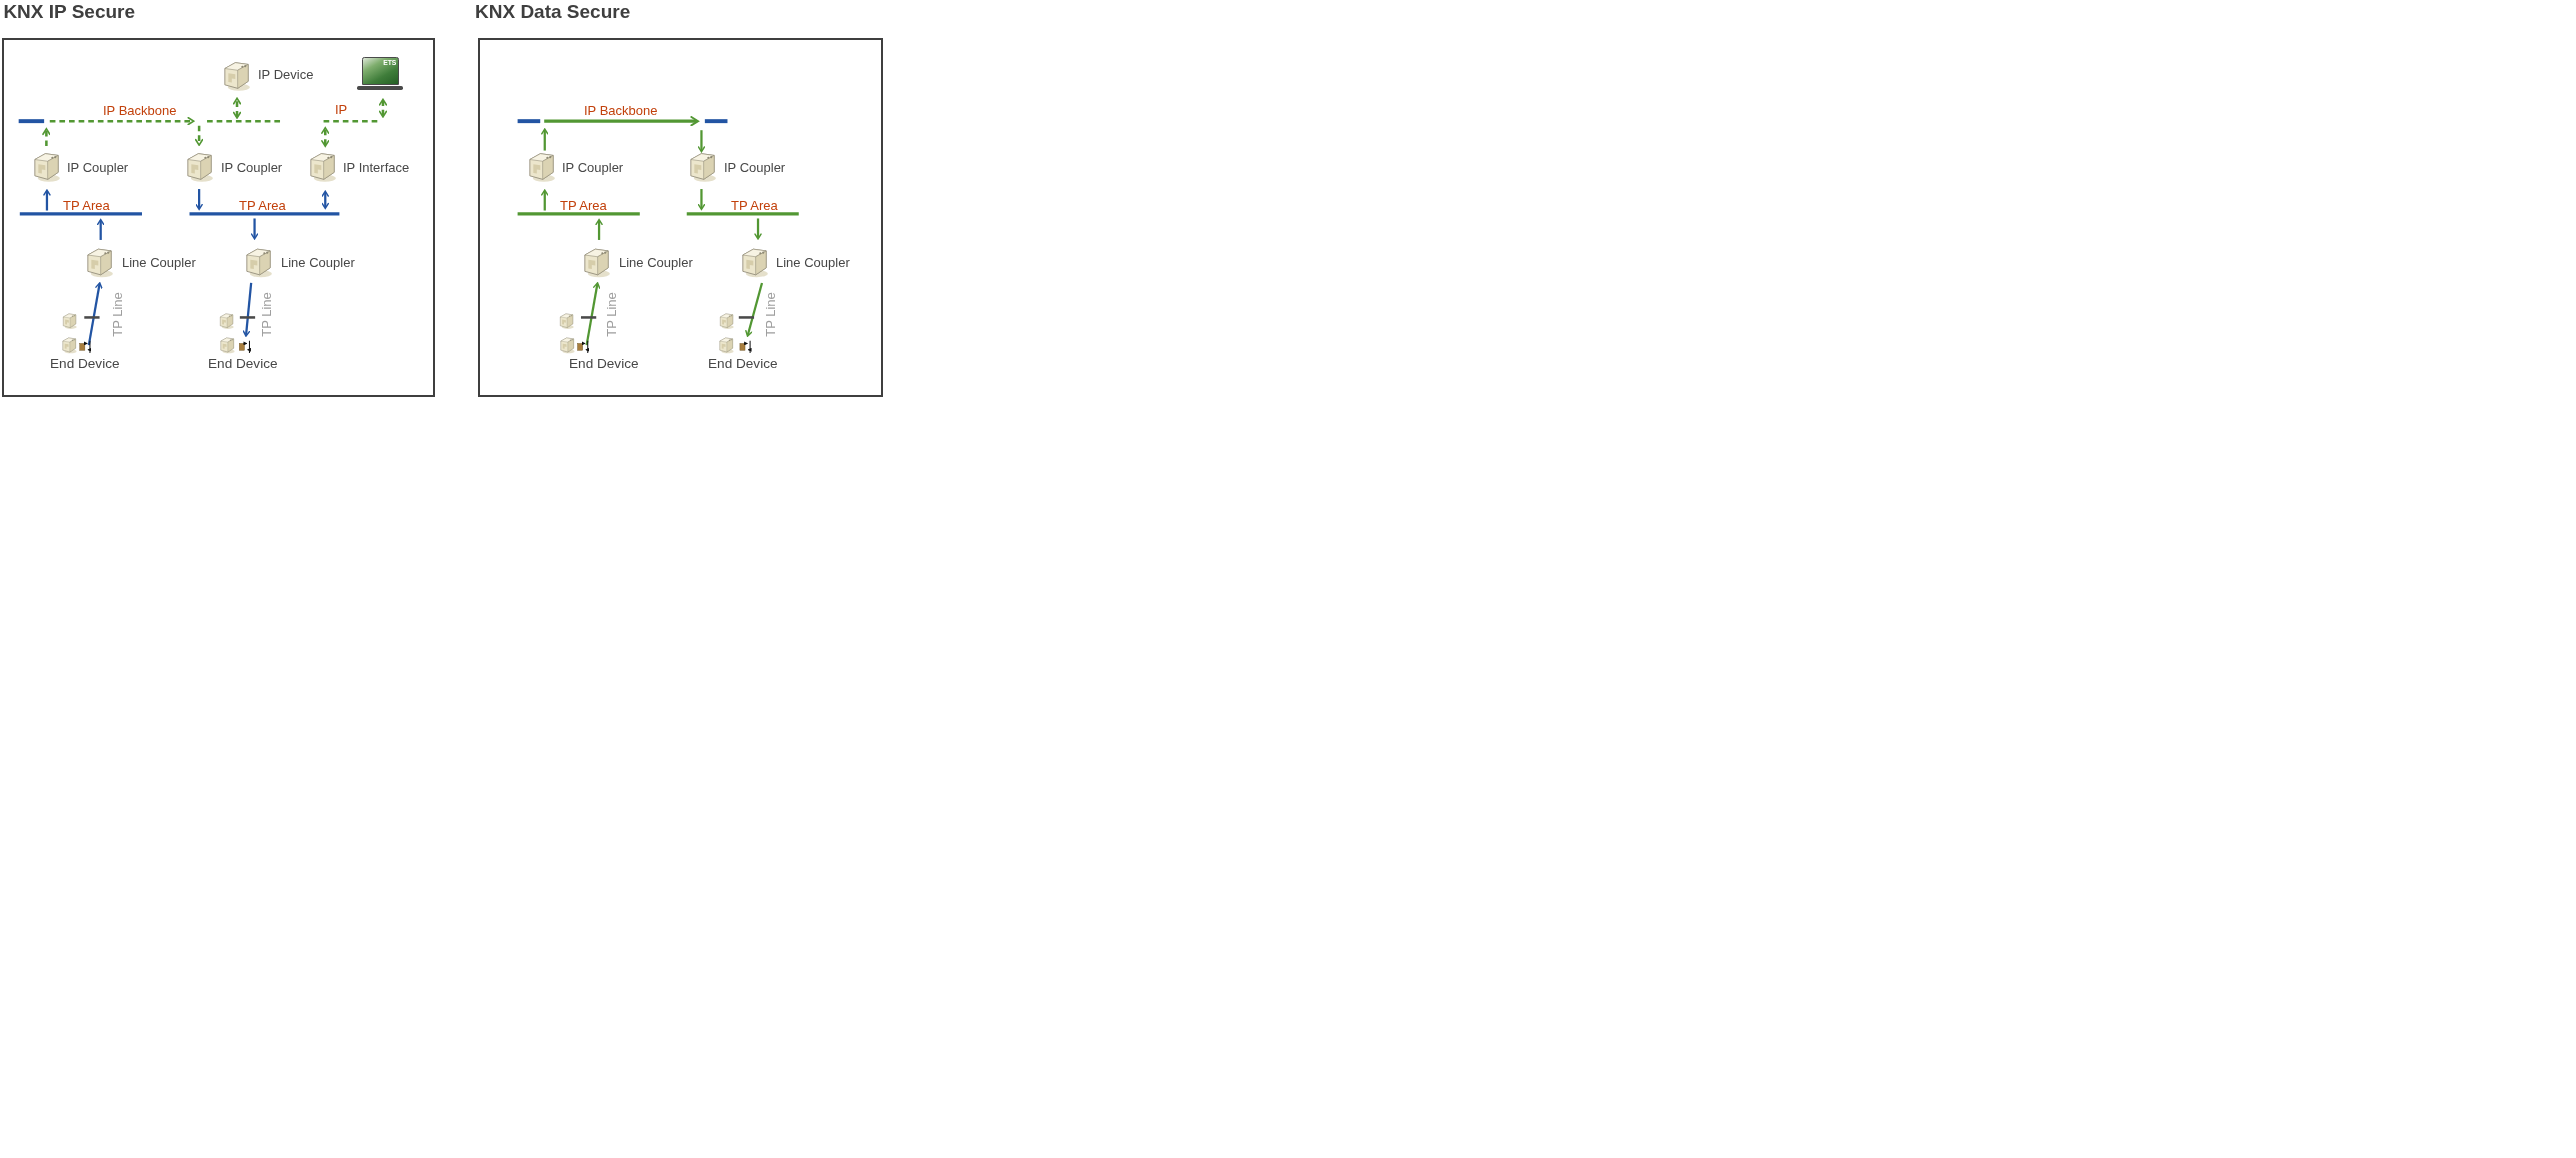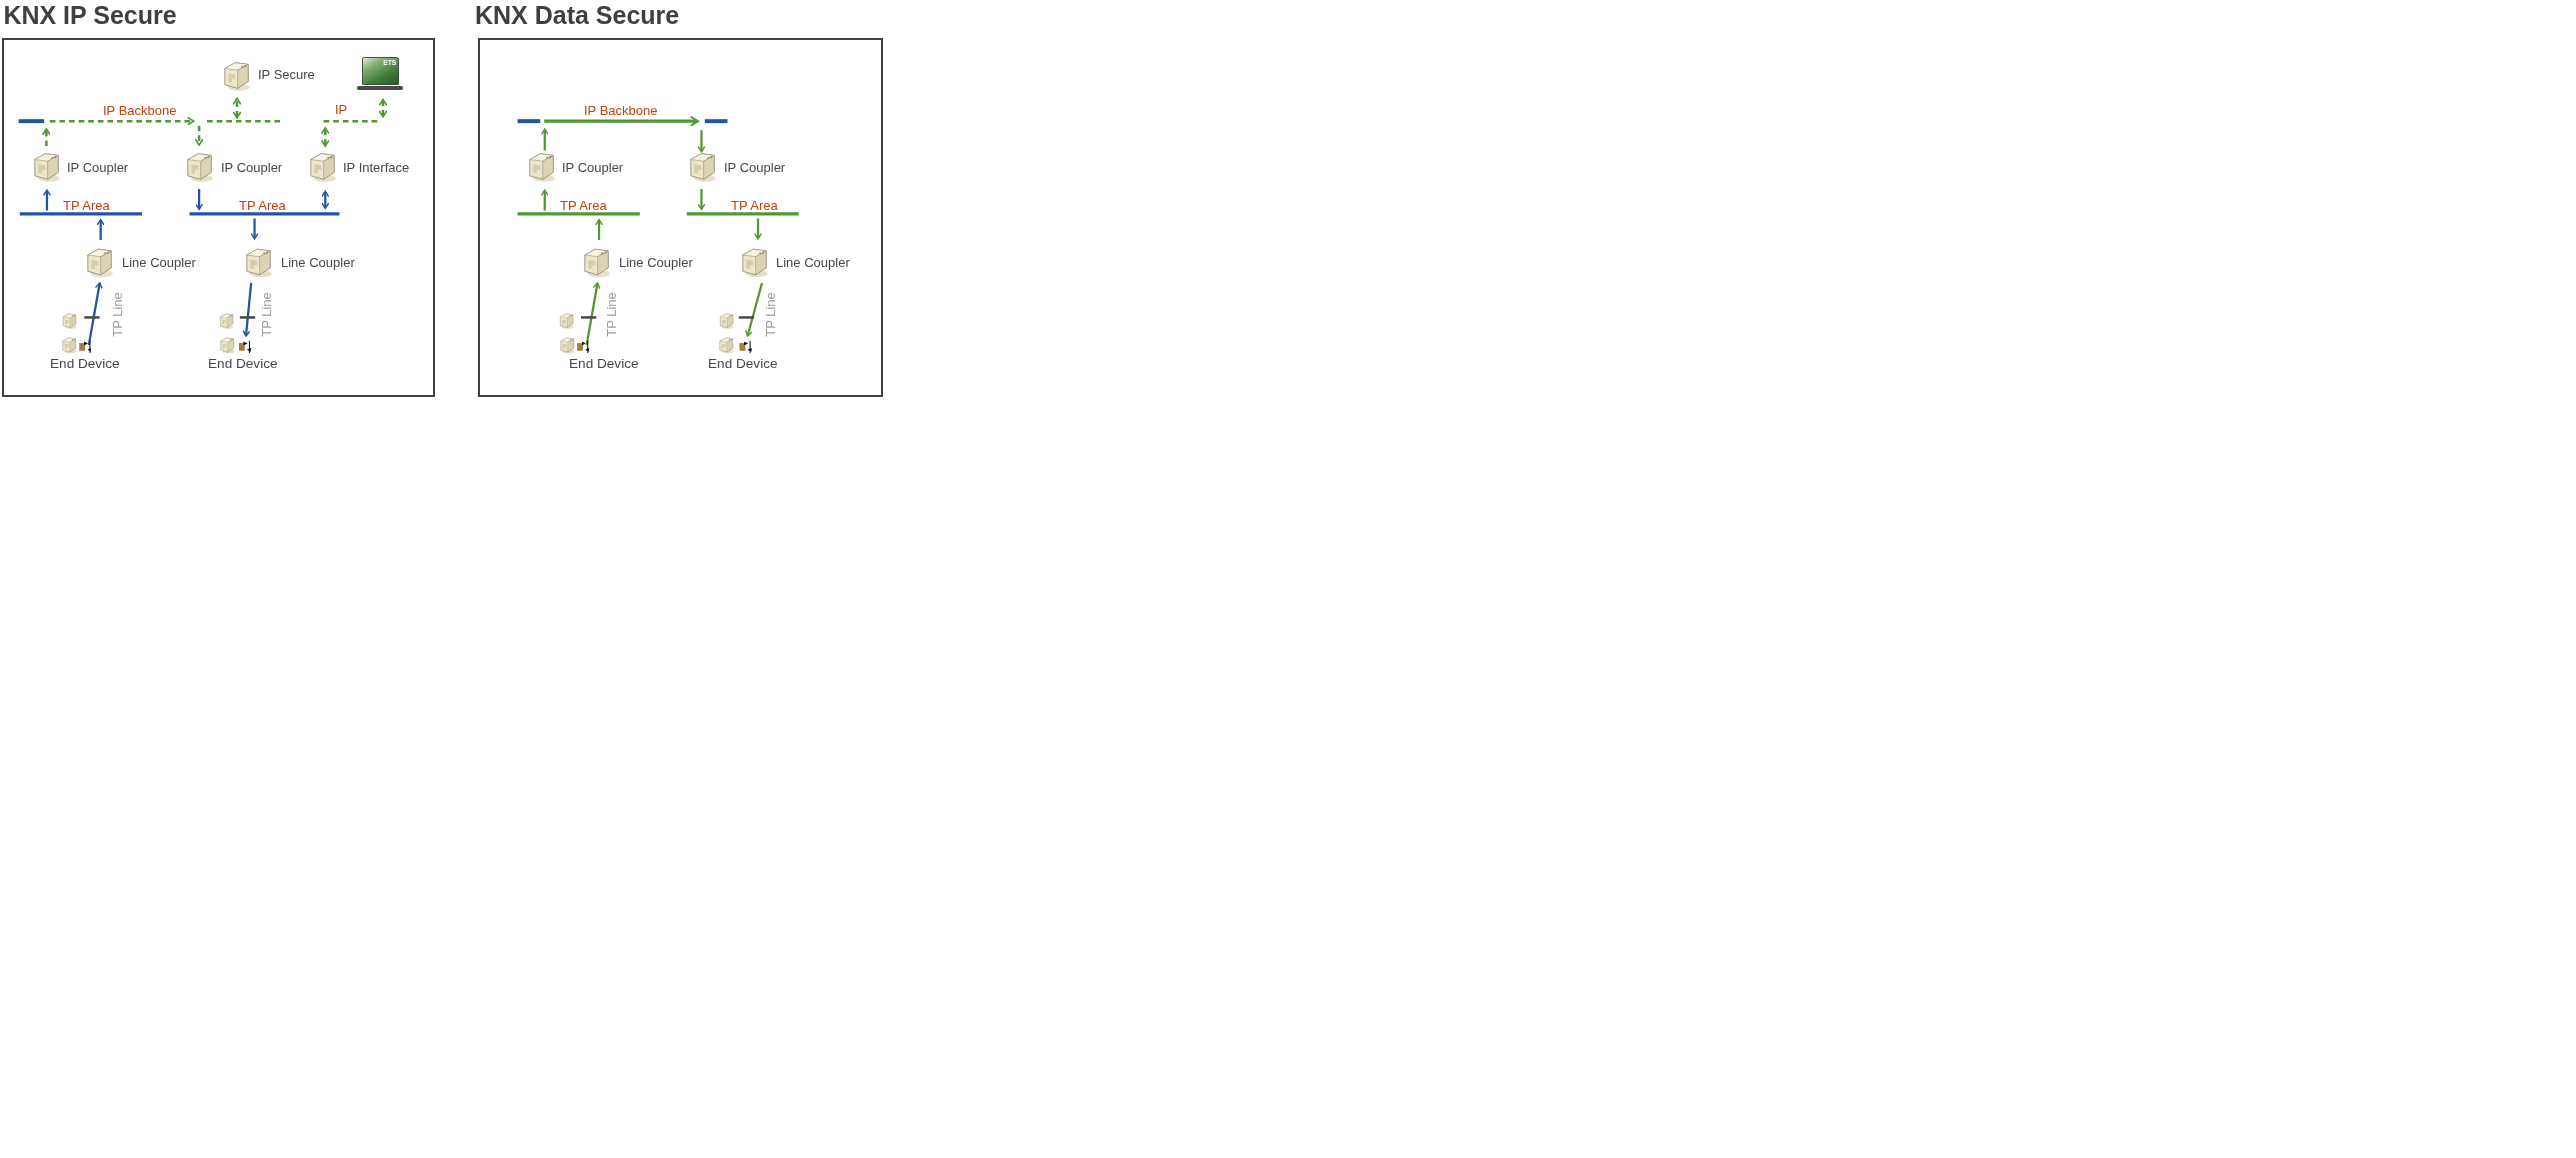--- a/index.html
+++ b/index.html
@@ -1,21 +1,21 @@
 <!DOCTYPE html>
 <html style="font-size:9px"><head>
 <meta charset="utf-8">
 <style>
   html,body{margin:0;padding:0;background:#ffffff;}
   .stage{
     position:relative;width:887px;height:399px;overflow:hidden;
     font-family:"Liberation Sans", sans-serif;background:#ffffff;
   }
   .title{
-    position:absolute;font-size:25px;font-weight:bold;color:#3f3f3f;
+    position:absolute;font-size:19px;font-weight:bold;color:#3f3f3f;
     letter-spacing:0px;white-space:nowrap;
   }
   .panel-box{
     position:absolute;border:2.3px solid #3f3f3f;background:#ffffff;
   }
   .lbl{
     position:absolute;white-space:nowrap;font-size:13px;color:#474747;line-height:1.1;
   }
   .lbl.big{font-size:13.6px;}
   .gray{color:#c2410c;}
@@ -149,21 +149,21 @@
       <rect class="term" x="1308" y="607" width="9" height="12"></rect>
       <line class="ck" x1="1326" y1="602" x2="1326" y2="624"></line>
       <line class="ck" x1="1316" y1="607" x2="1321" y2="607" marker-end="url(#ak)"></line>
       <line class="ck" x1="1326" y1="618" x2="1323" y2="618" marker-end="url(#ak)"></line>
     </g>
   </svg>
 
   <svg class="dev" style="left:219px;top:59px;" width="35" height="33" viewBox="0 0 60 56">
       <use href="#knx-dev"></use>
     </svg>
-  <div class="lbl" style="left:258px;top:68px;">IP Secure</div>
+  <div class="lbl" style="left:258px;top:68px;">IP Device</div>
 
   <div class="laptop" style="left:357px;top:57px;">
     <div class="lt-screen">
       <span class="ets">ETS</span>
     </div>
     <div class="lt-base"></div>
   </div>
 
   <div class="lbl gray" style="left:103px;top:104px;">IP Backbone</div>
   <div class="lbl gray" style="left:335px;top:103px;">IP</div>

